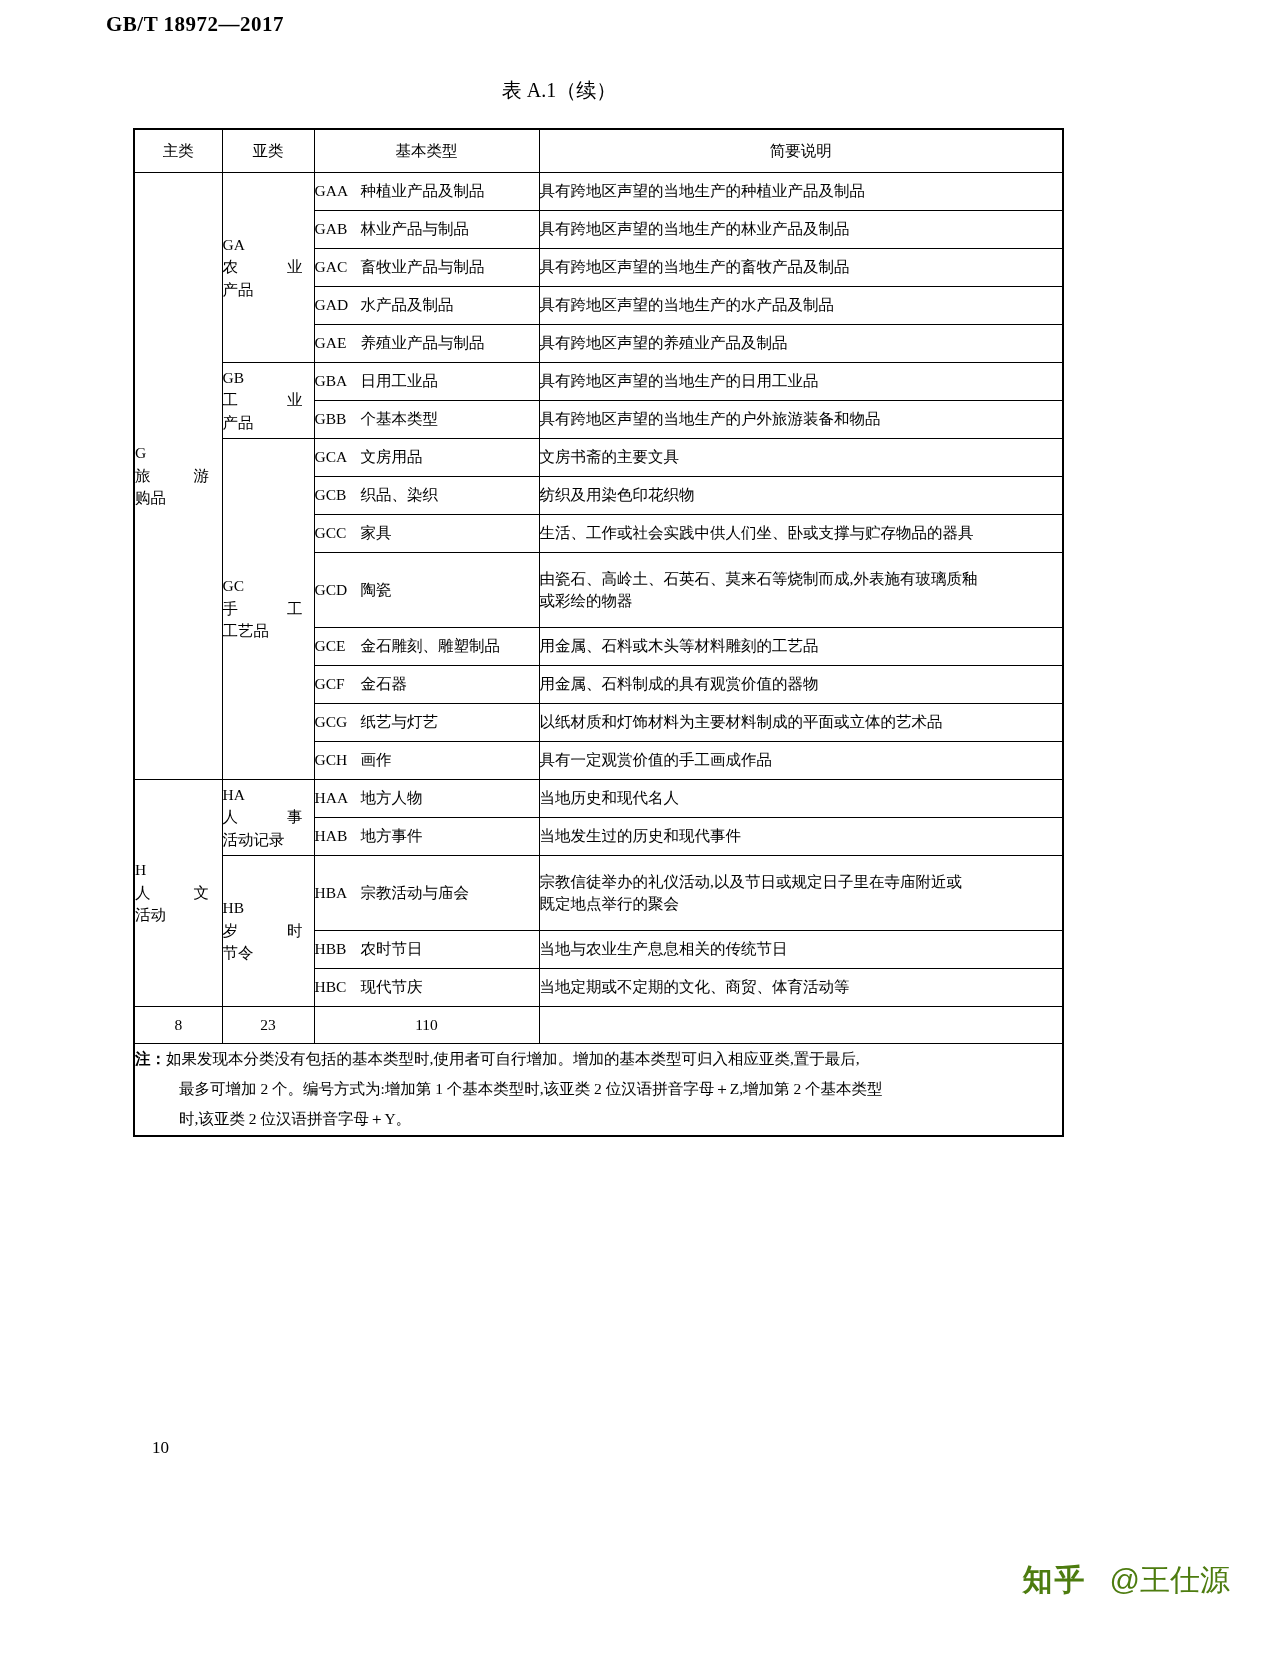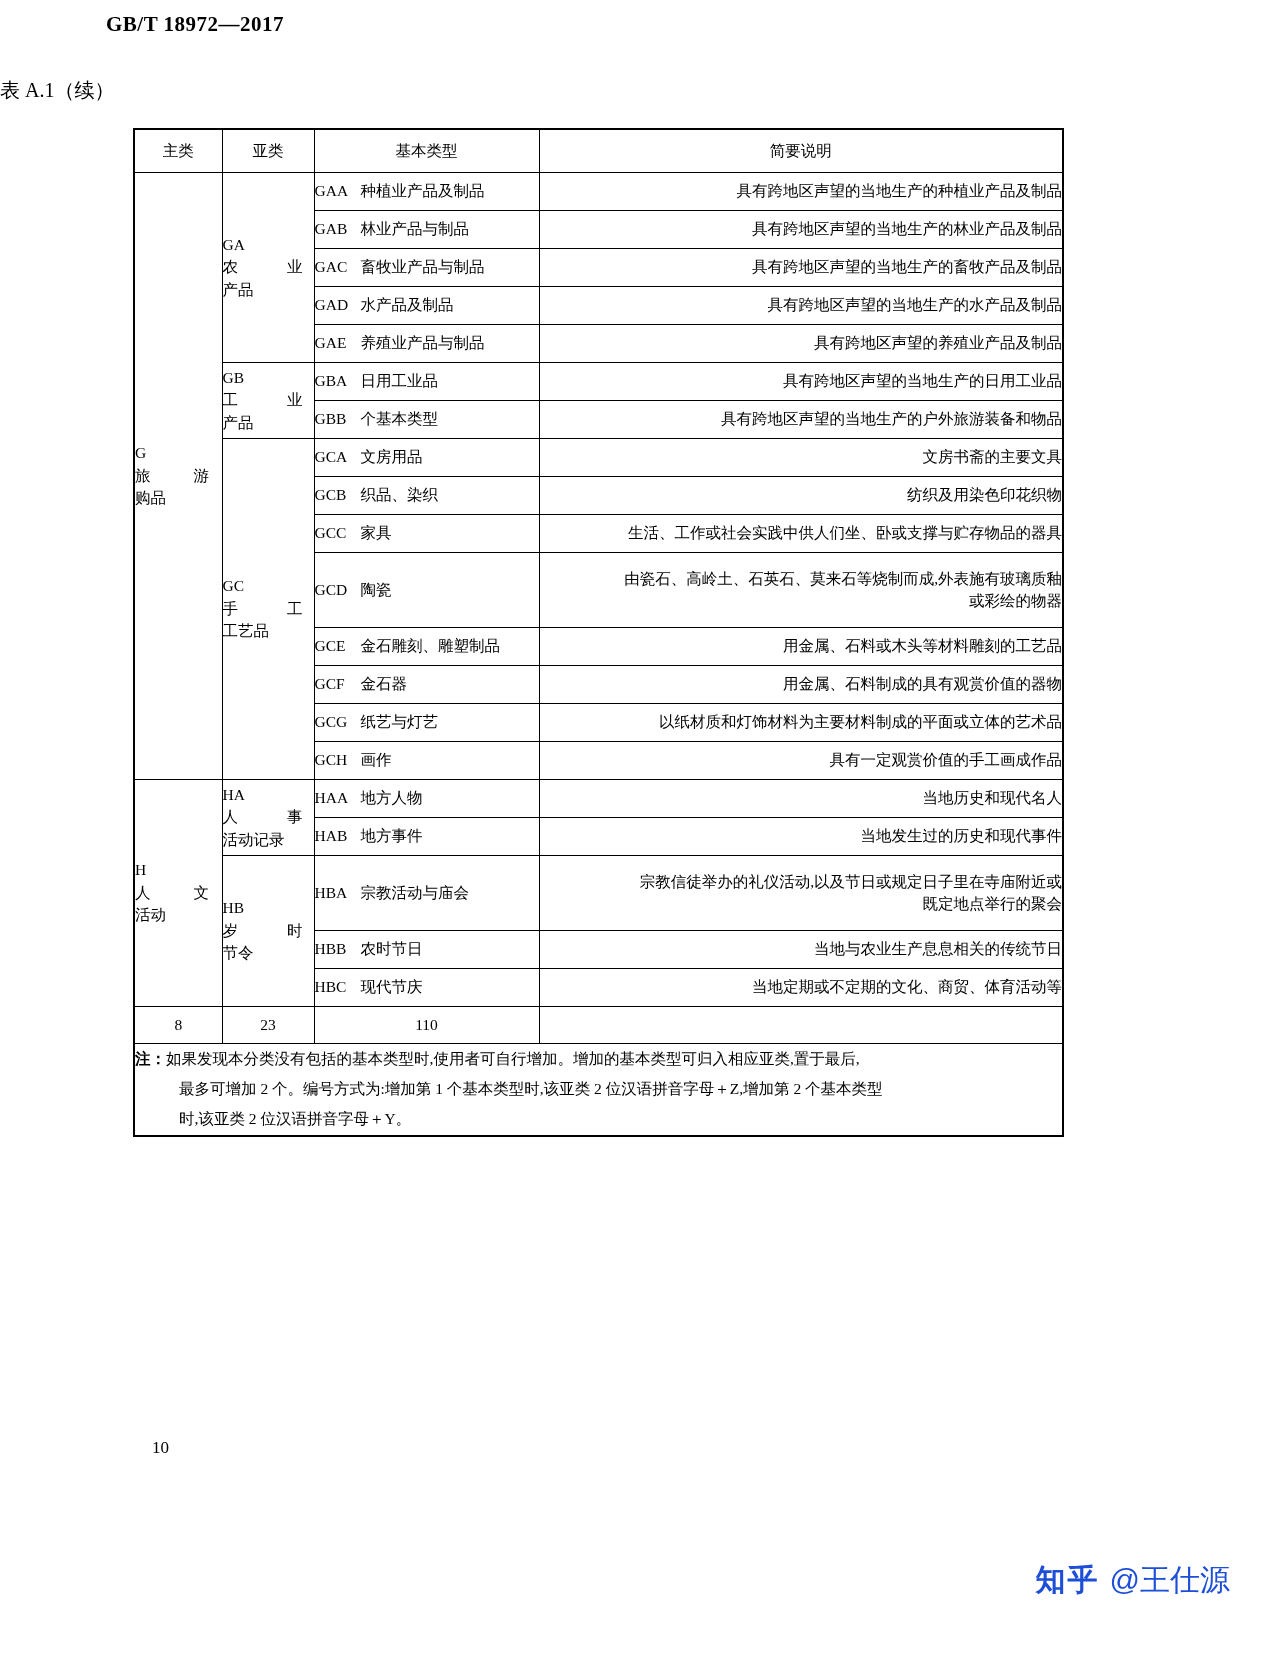--- a/index.html
+++ b/index.html
@@ -26,20 +26,21 @@
     font-size: 21px;
     letter-spacing: 0.5px;
   }
 
   
   .table-caption {
     position: absolute;
     top: 77px;
     left: 0;
     width: 1118px;
+    text-align: center;
     font-size: 20px;
     font-family: "Liberation Serif", "DejaVu Serif", serif;
   }
 
   
   .table-wrap {
     position: absolute;
     top: 128px;
     left: 133px;
     width: 935px;
@@ -70,21 +71,20 @@
   .c-sub    { width: 92px; }
   .c-basic  { width: 225px; }
   .c-desc   { width: 524px; }
   td.basic {
     padding-left: 8px;
     white-space: nowrap;
   }
   td.desc {
     padding-left: 8px;
     padding-right: 6px;
-    text-align: right;
   }
   td.vmain, td.vsub {
     padding-left: 8px;
     padding-right: 8px;
     vertical-align: middle;
   }
   
   .spread {
     display: block;
     text-align: justify;
@@ -133,22 +133,22 @@
     left: 152px;
     top: 1438px;
     font-size: 17px;
   }
   .watermark {
     position: absolute;
     right: 40px;
     top: 1560px;
     display: flex;
     align-items: center;
-    gap: 10px;
-    color: #1d4ed8;
+    gap: 23px;
+    color: #4d7c0f;
   }
   .wm-logo {
     font-size: 30px;
     font-family: "Liberation Sans", sans-serif;
     font-weight: bold;
     letter-spacing: 2px;
   }
   .wm-name {
     font-size: 30px;
     font-family: "Liberation Sans", sans-serif;

